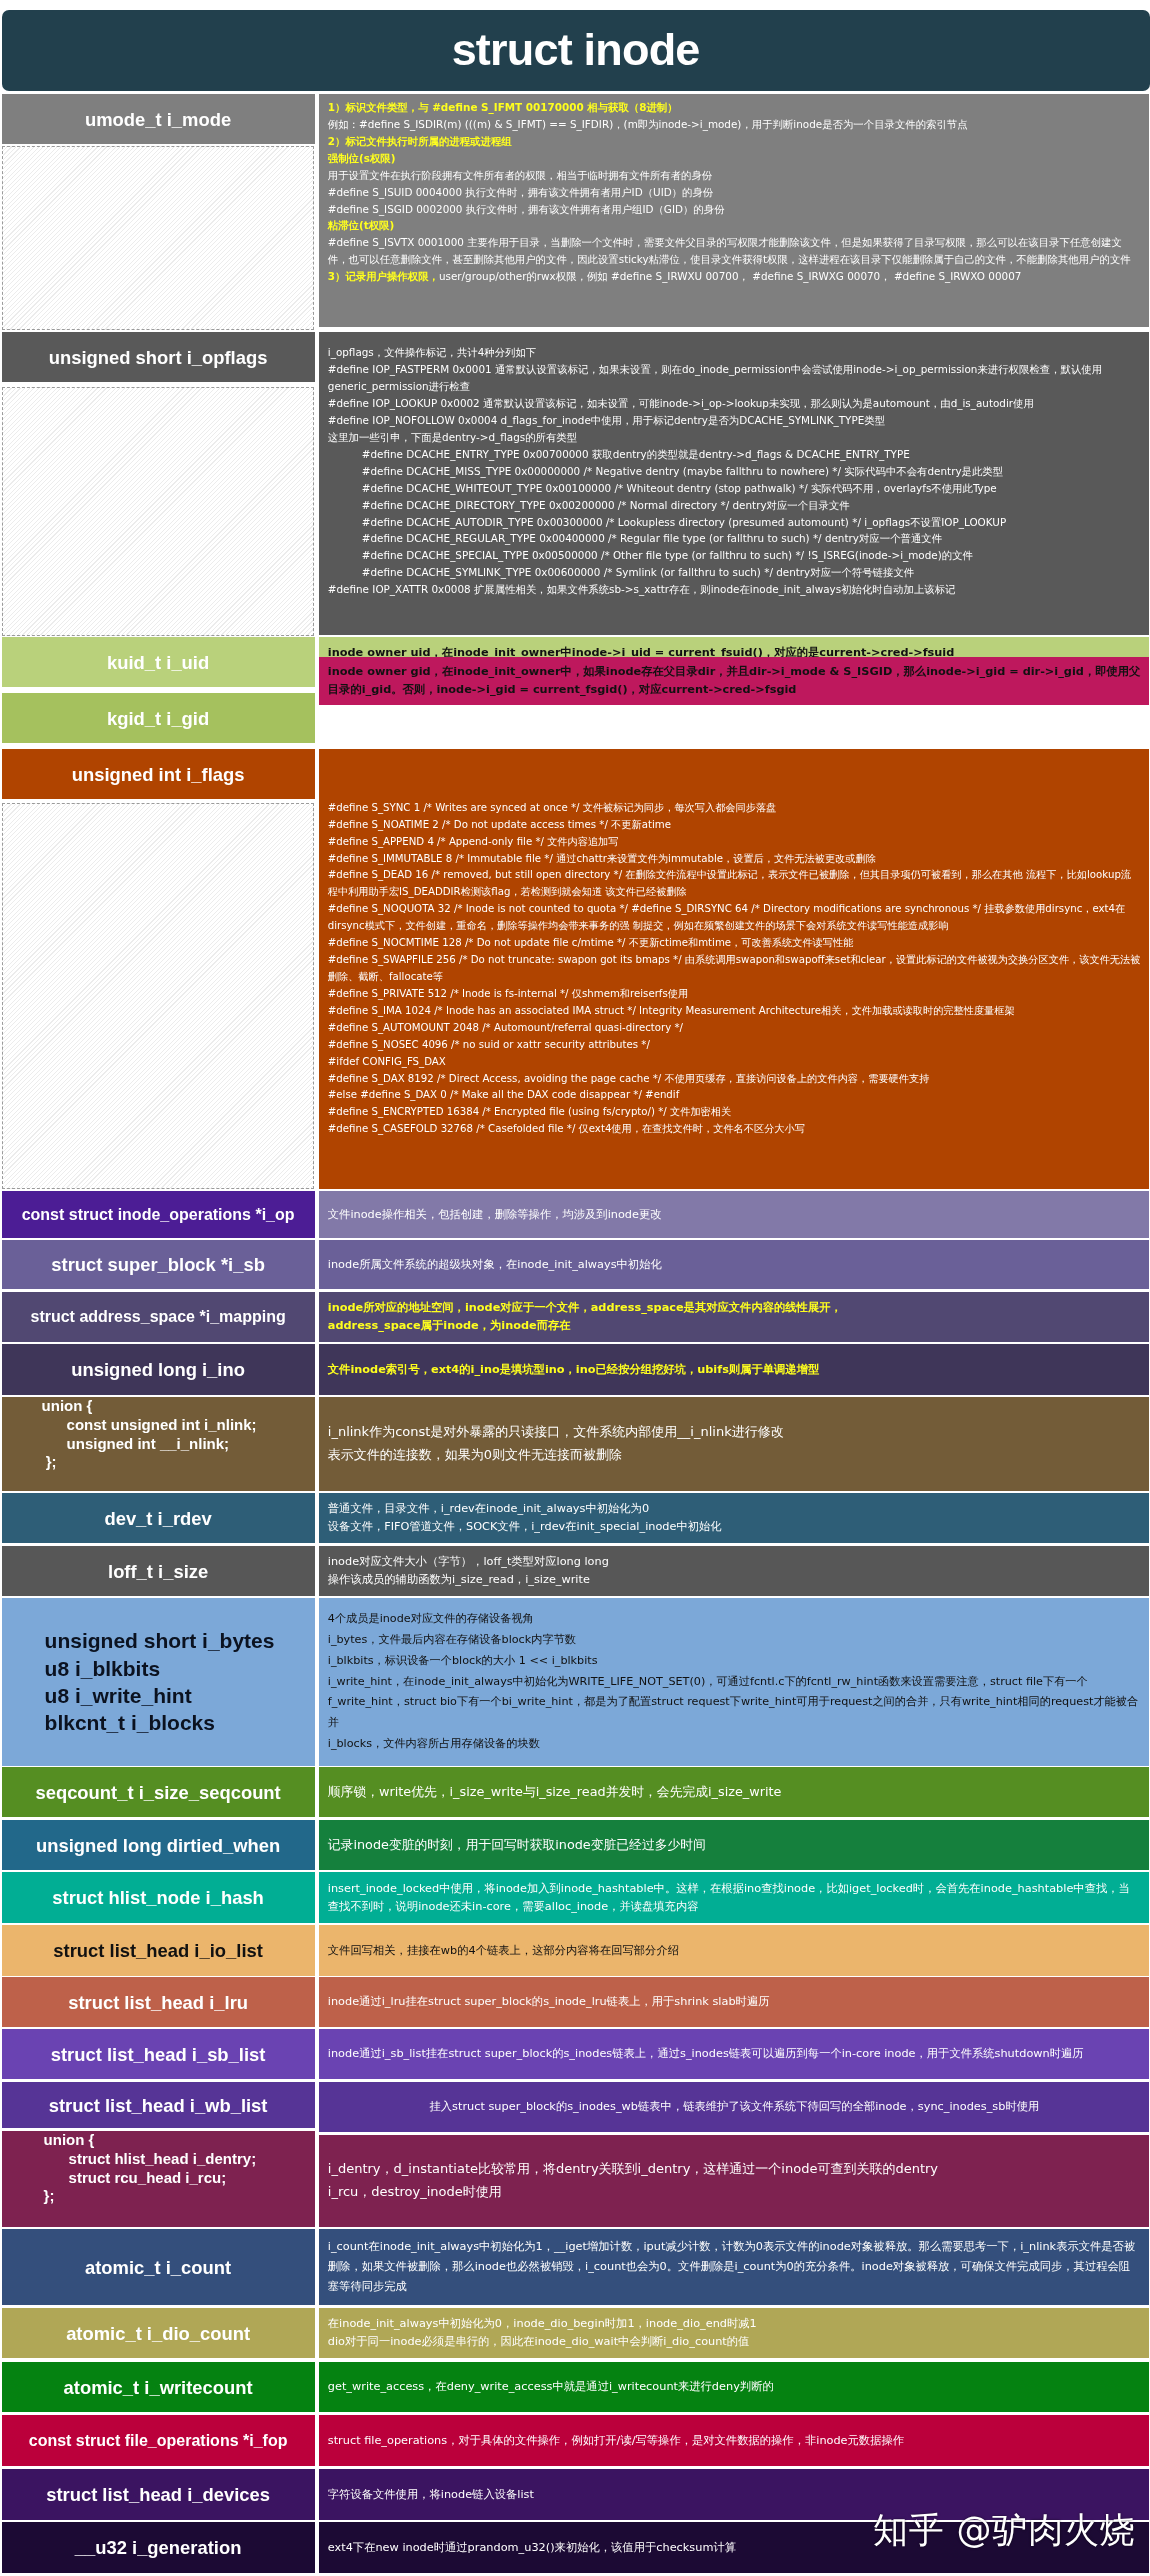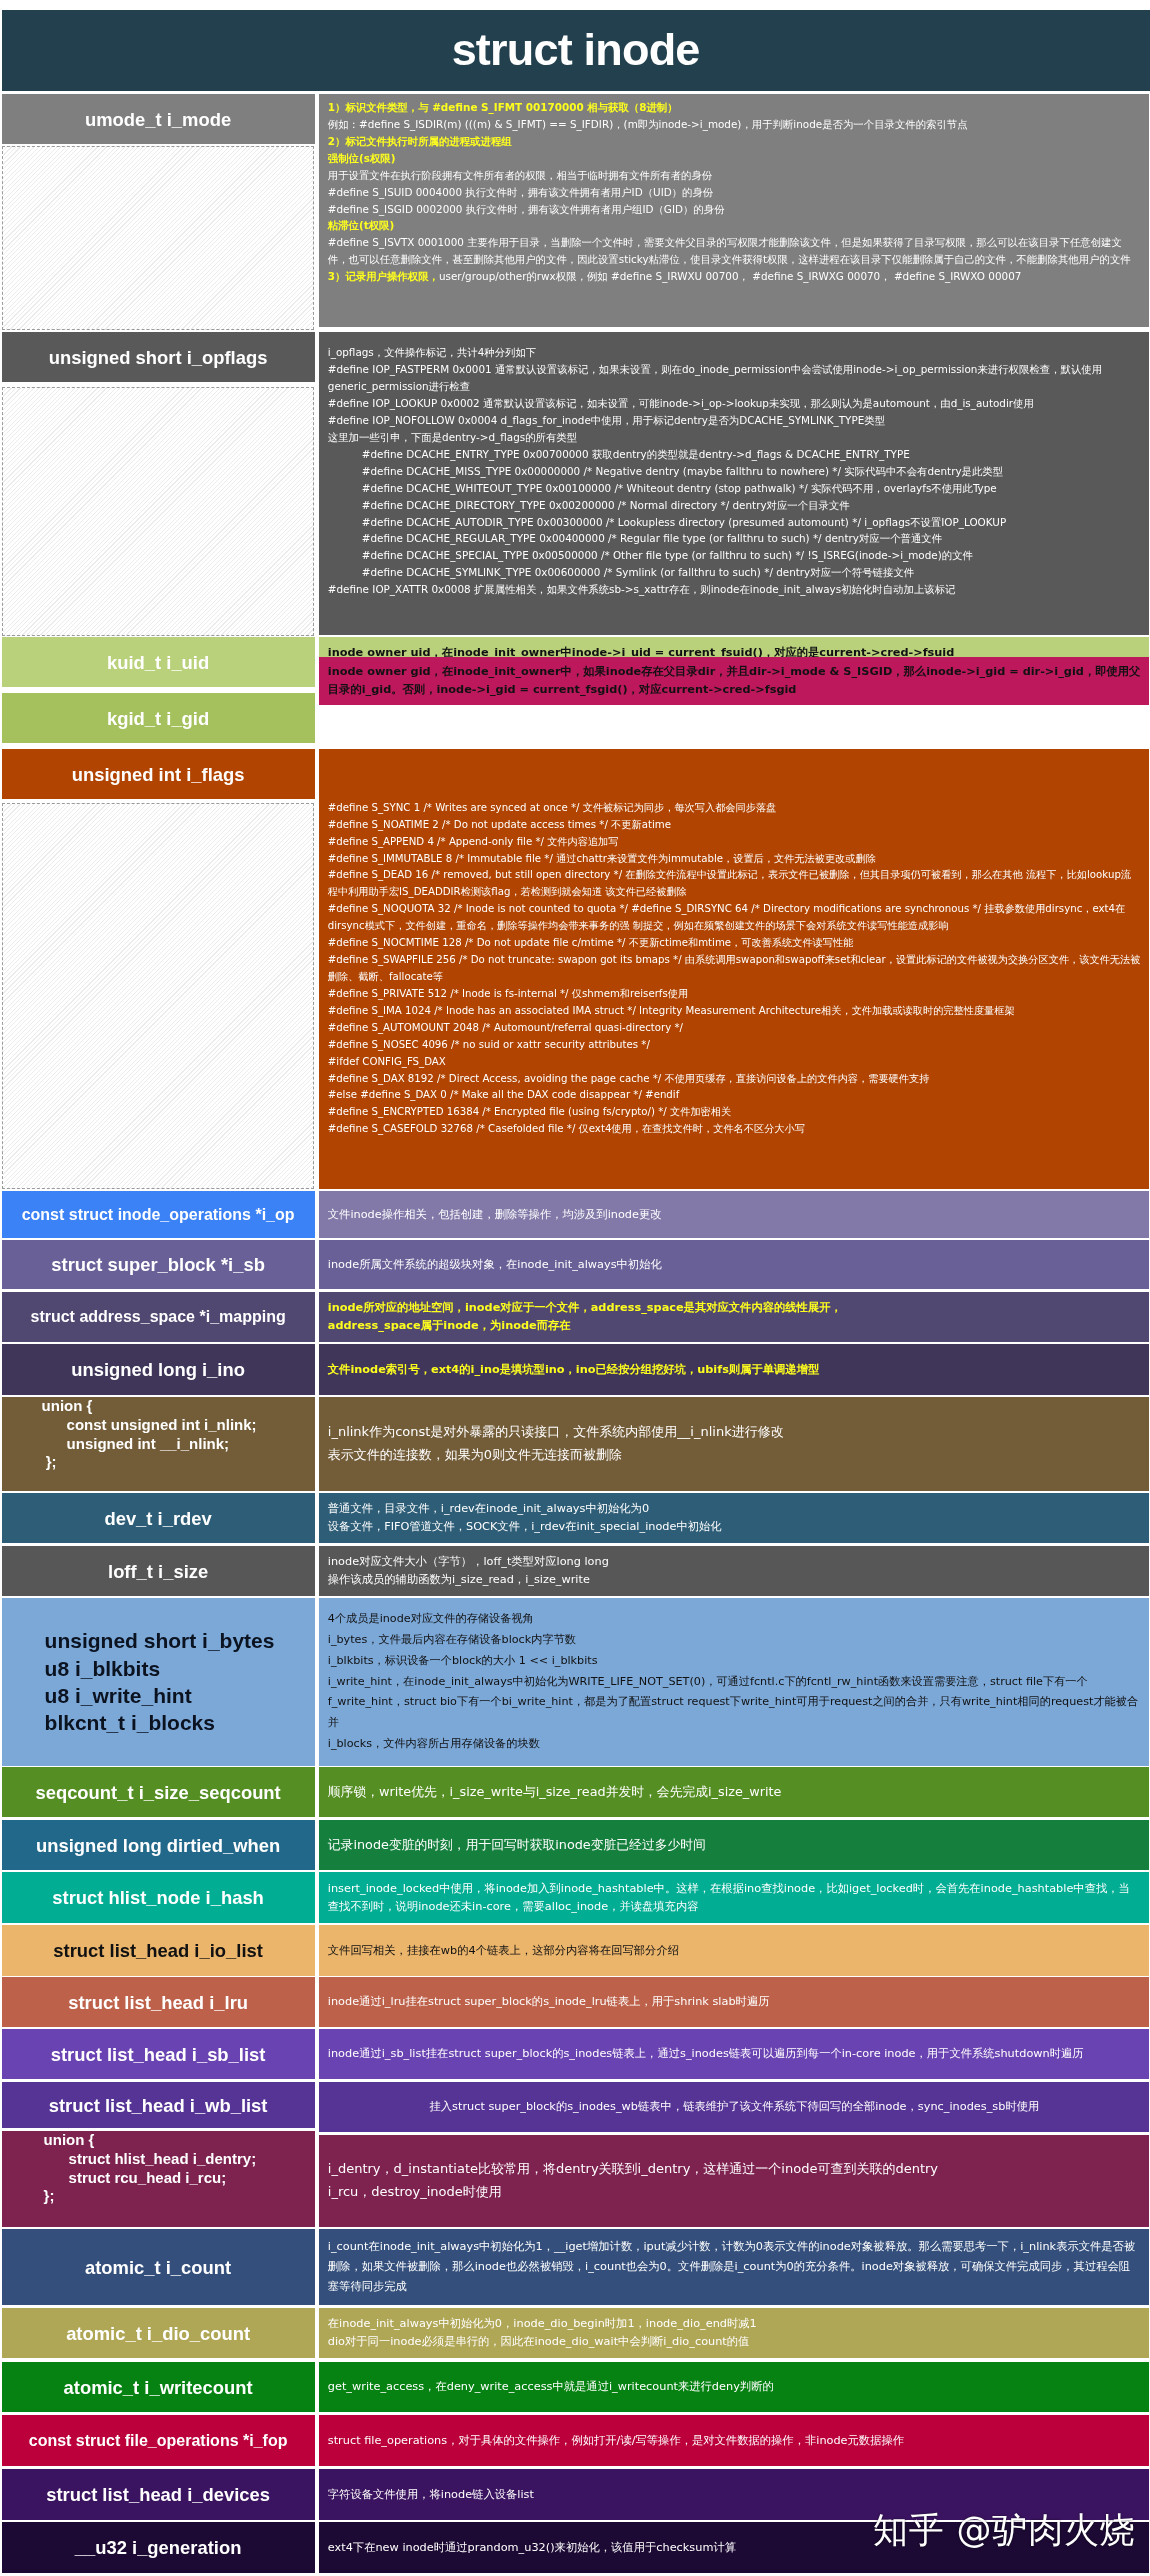--- a/index.html
+++ b/index.html
@@ -1,19 +1,19 @@
 <!DOCTYPE html>
 <html style="font-size:12.8px"><head>
 <meta charset="utf-8">
 <style>
   html, body { margin: 0; padding: 0; background: #ffffff; }
   body { width: 1151px; height: 2576px; position: relative; overflow: hidden;
          font-family: "DejaVu Sans", "Liberation Sans", sans-serif; }
   .header { position: absolute; left: 1.6px; top: 9.6px; width: 1148px; height: 81px;
-            background: #22404D; display: flex; align-items: center; justify-content: center; }
+            background: #22404D; display: flex; align-items: center; justify-content: center; border-radius: 7px; }
   .header-title { color: #ffffff; font-size: 45px; font-weight: bold;
                   font-family: "Liberation Sans", sans-serif; letter-spacing: -0.8px; }
   .label { position: absolute; left: 1.6px; width: 313px; box-sizing: border-box;
            display: flex; align-items: center; justify-content: center; text-align: center;
            font-weight: bold; font-size: 18.4px; color: #ffffff; line-height: 1.25;
            font-family: "Liberation Sans", sans-serif; }
   .label.code { justify-content: flex-start; text-align: left; padding-left: 42px; }
   .label.code .ln { white-space: pre; display: block; }
   .label.multi { justify-content: flex-start; text-align: left; padding-left: 43px; font-size: 21px; color: #0b1220; }
   .dashed { position: absolute; left: 2.4px; width: 312px; box-sizing: border-box;
@@ -111,21 +111,21 @@
     <span class="ln">#define S_NOSEC 4096 /* no suid or xattr security attributes */</span>
     <span class="ln">#ifdef CONFIG_FS_DAX</span>
     <span class="ln">#define S_DAX 8192 /* Direct Access, avoiding the page cache */ 不使用页缓存，直接访问设备上的文件内容，需要硬件支持</span>
     <span class="ln">#else #define S_DAX 0 /* Make all the DAX code disappear */ #endif</span>
     <span class="ln">#define S_ENCRYPTED 16384 /* Encrypted file (using fs/crypto/) */ 文件加密相关</span>
     <span class="ln">#define S_CASEFOLD 32768 /* Casefolded file */ 仅ext4使用，在查找文件时，文件名不区分大小写</span>
   </div>
 </div>
 
 <div>
-  <div class="label" style="top:1191px;height:47px;background:#3b82f6;font-size:16px;">const struct inode_operations *i_op</div>
+  <div class="label" style="top:1191px;height:47px;background:#4c1d95;font-size:16px;">const struct inode_operations *i_op</div>
   <div class="desc" style="top:1191px;height:47px;background:#8279A8;">
     <span class="ln">文件inode操作相关，包括创建，删除等操作，均涉及到inode更改</span>
   </div>
 </div>
 
 <div>
   <div class="label" style="top:1240px;height:49px;background:#6A6098;">struct super_block *i_sb</div>
   <div class="desc" style="top:1240px;height:49px;background:#6A6098;">
     <span class="ln">inode所属文件系统的超级块对象，在inode_init_always中初始化</span>
   </div>

